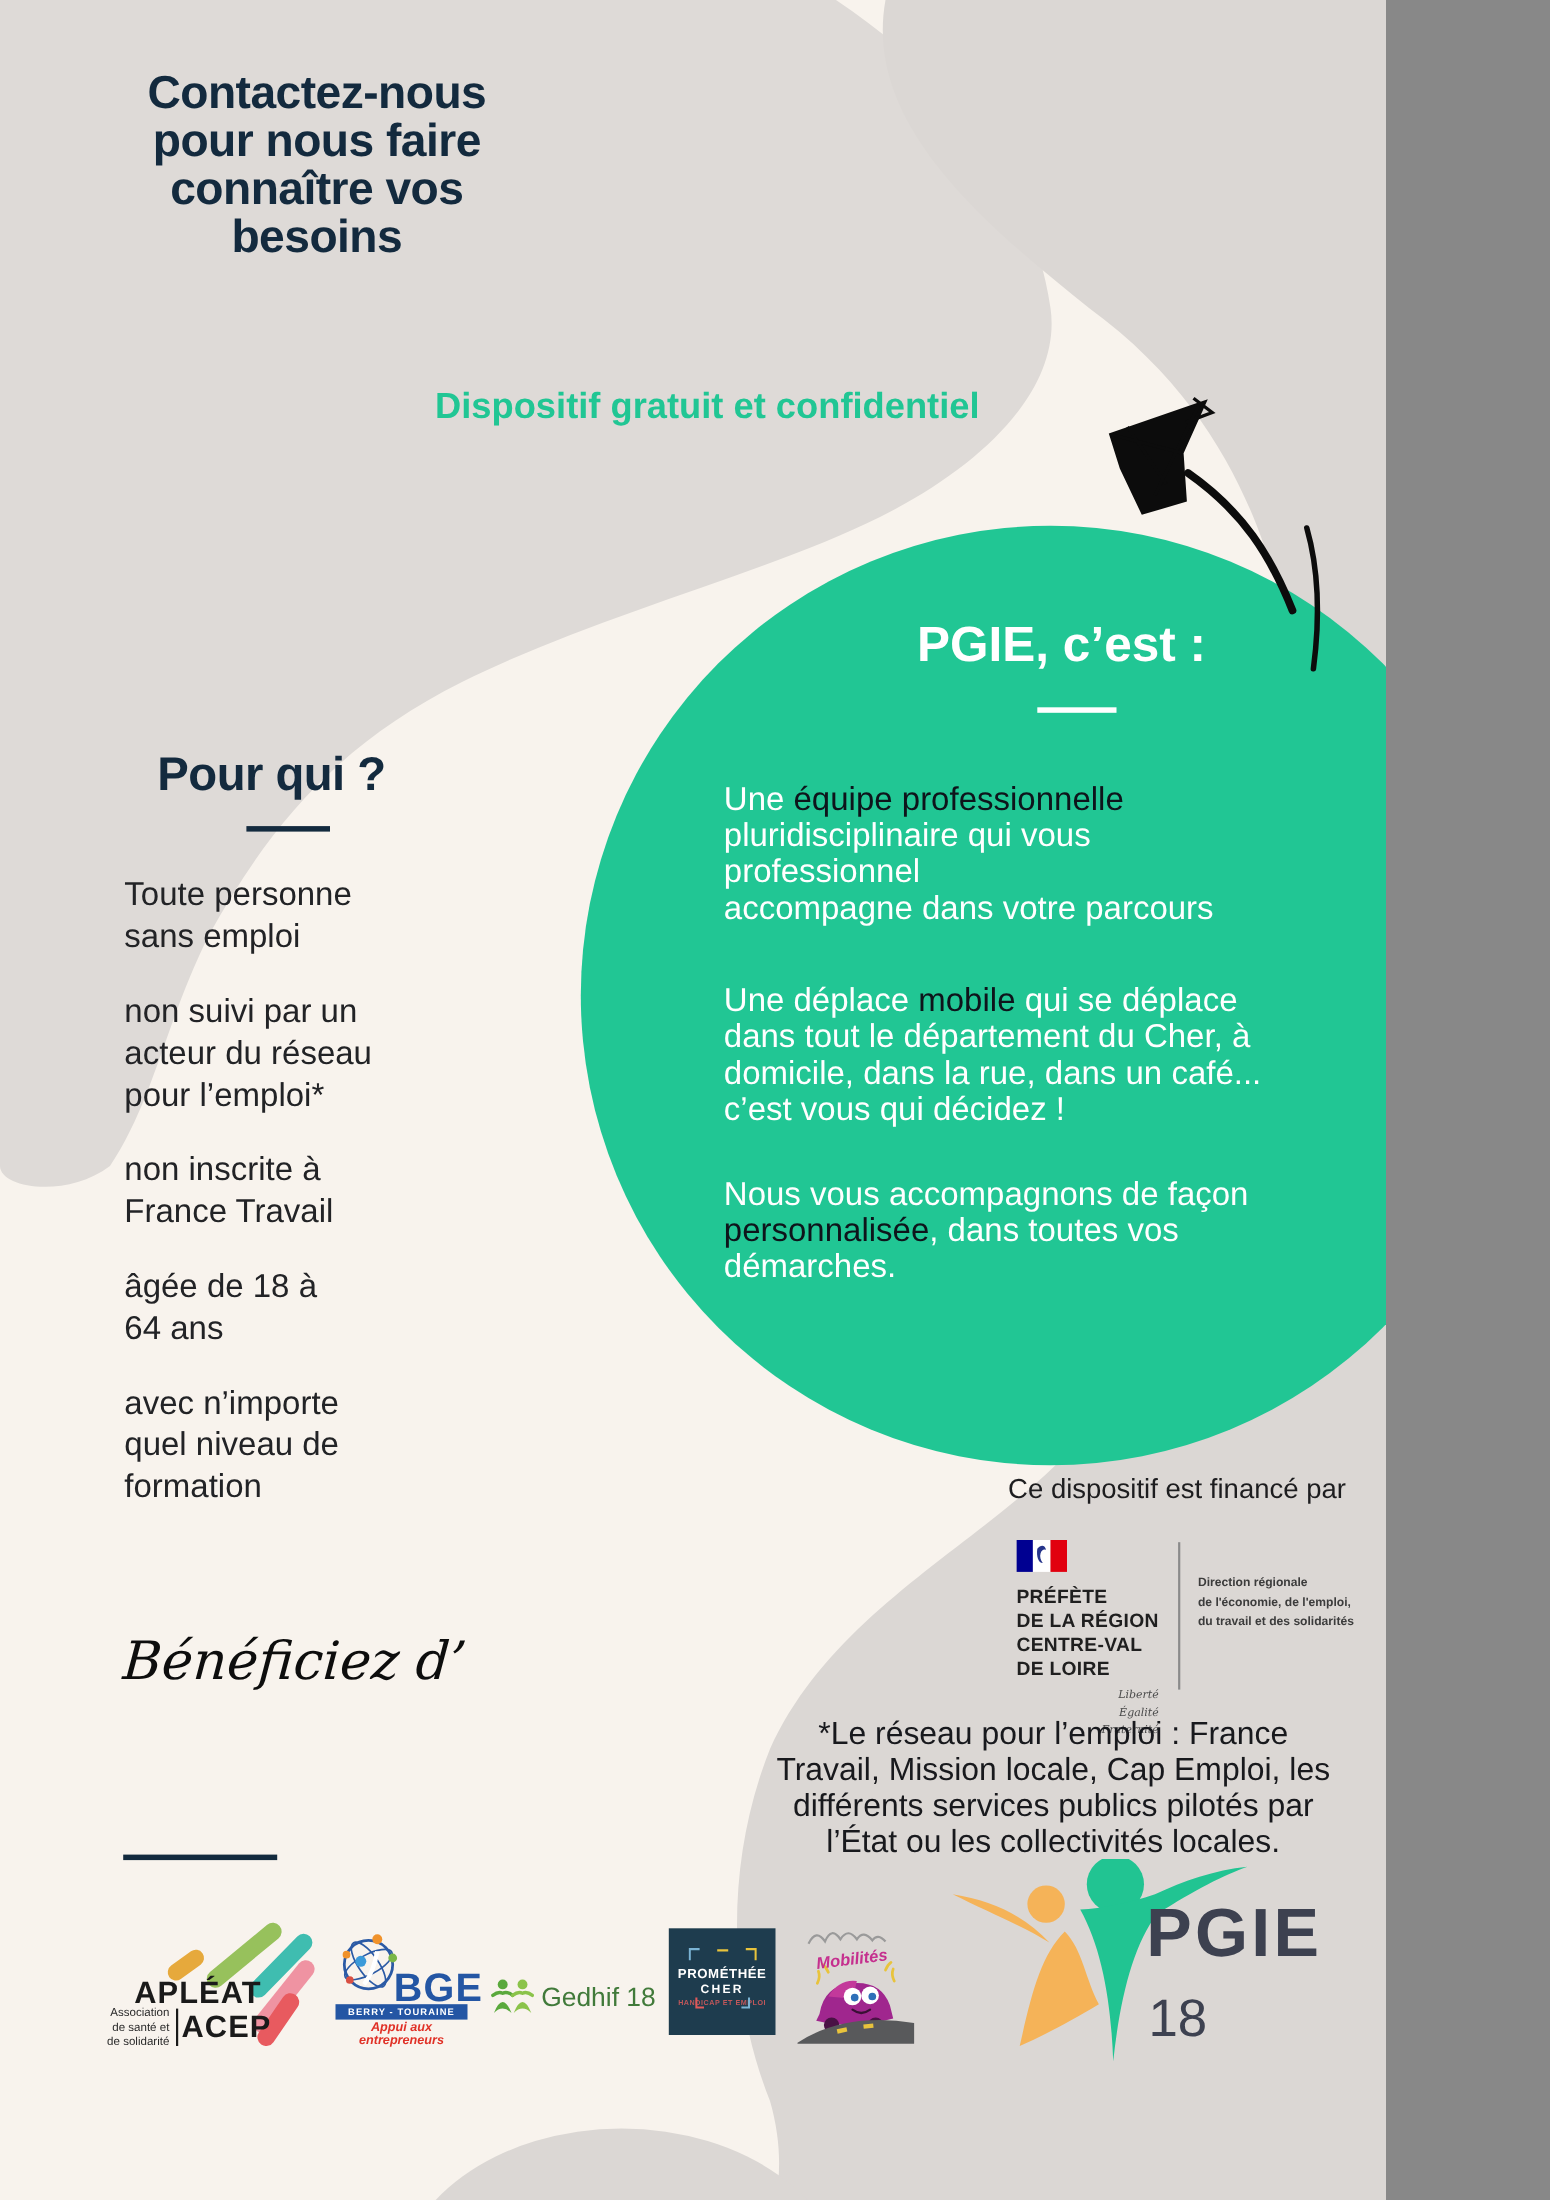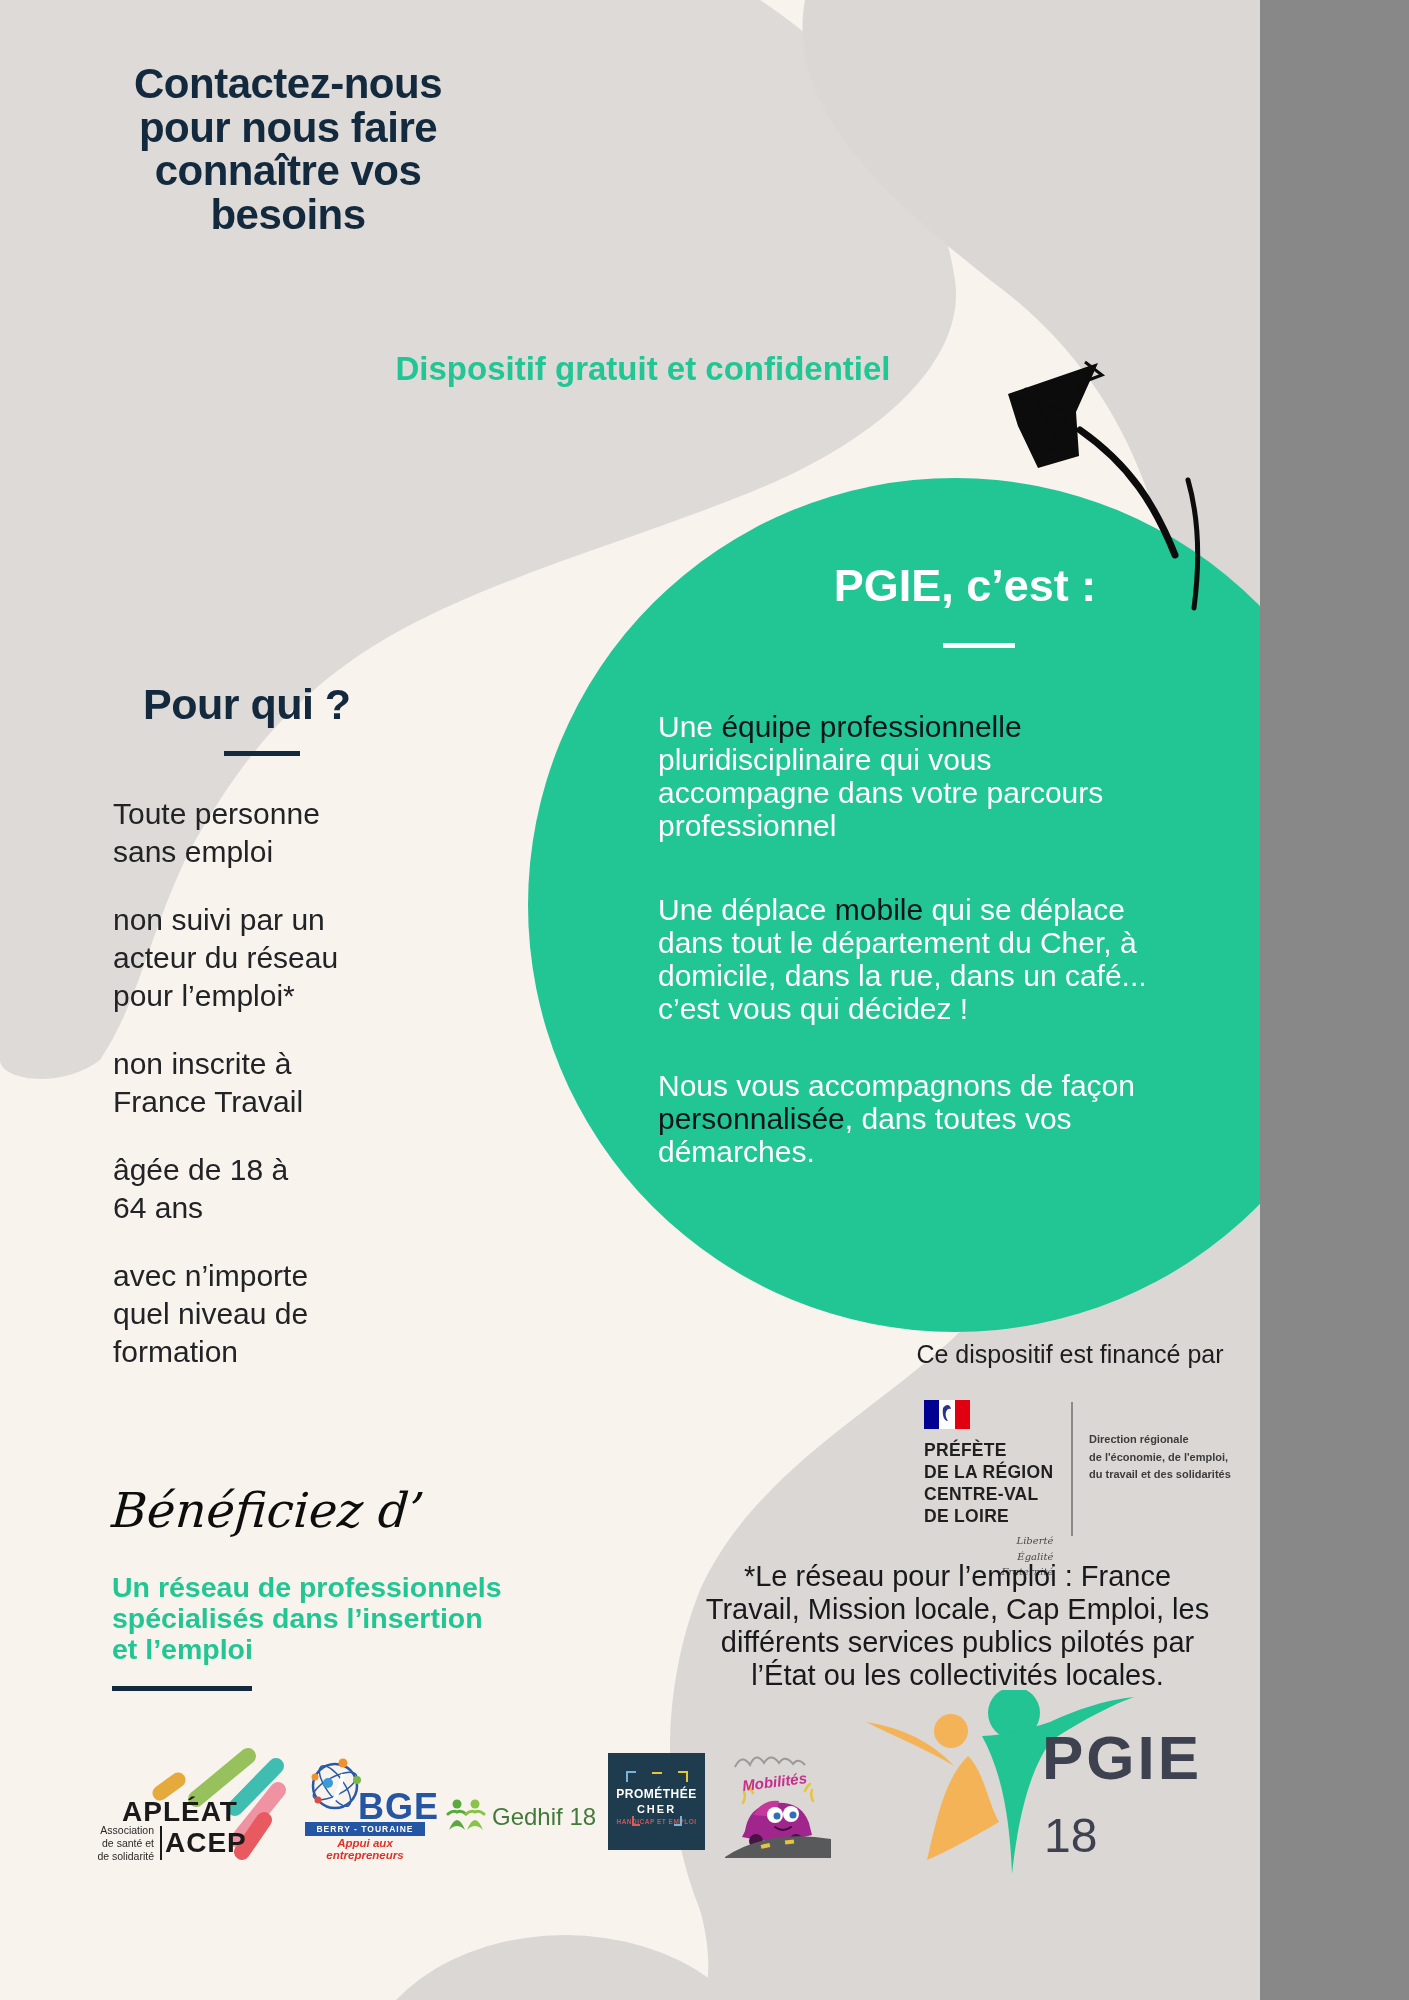--- a/index.html
+++ b/index.html
@@ -74,22 +74,22 @@
     <path fill="none" stroke="#0c0c0c" stroke-width="7" stroke-linecap="round" d="M100,90 C150,125 175,165 195,215"></path>
     <path fill="none" stroke="#0c0c0c" stroke-width="5" stroke-linecap="round" d="M208,140 C218,175 221,215 214,268"></path>
   </svg>
 
   <div class="abs c-head" style="left:740px;top:560px;">PGIE, c’est :</div>
   <div class="abs bar-w" style="left:943px;top:643px;width:72px;"></div>
 
   <div class="abs c-par" style="left:658px;top:710px;">
     <div><span>Une </span><span class="dk">équipe professionnelle</span></div>
     <div><span>pluridisciplinaire qui vous</span></div>
+    <div><span>professionnel</span></div>
     <div><span>accompagne dans votre parcours</span></div>
-    <div><span>professionnel</span></div>
   </div>
 
   <div class="abs c-par" style="left:658px;top:893px;">
     <div><span>Une déplace </span><span class="dk">mobile</span><span> qui se déplace</span></div>
     <div><span>dans tout le département du Cher, à</span></div>
     <div><span>domicile, dans la rue, dans un café...</span></div>
     <div><span>c’est vous qui décidez !</span></div>
   </div>
 
   <div class="abs c-par" style="left:658px;top:1069px;">
@@ -155,25 +155,20 @@
   </div>
 
   <div class="abs note" style="left:635px;top:1560px;">
     <div>*Le réseau pour l’emploi : France</div>
     <div>Travail, Mission locale, Cap Emploi, les</div>
     <div>différents services publics pilotés par</div>
     <div>l’État ou les collectivités locales.</div>
   </div>
 
   <div class="abs script" style="left:112px;top:1482px;">Bénéficiez d’</div>
-  <div class="abs benefit" style="left:112px;top:1572px;">
-    <div>Un réseau de professionnels</div>
-    <div>spécialisés dans l’insertion</div>
-    <div>et l’emploi</div>
-  </div>
   <div class="abs bar" style="left:112px;top:1686px;width:140px;"></div>
 
   <div>
     <svg class="abs" style="left:145px;top:1745px;" width="150" height="115" viewBox="0 0 150 115">
       <line x1="15" y1="48" x2="33" y2="35" stroke="#e6a93c" stroke-width="15" stroke-linecap="round"></line>
       <line x1="51" y1="54" x2="103" y2="11" stroke="#97c15c" stroke-width="16" stroke-linecap="round"></line>
       <line x1="90" y1="63" x2="131" y2="21" stroke="#3fbdb0" stroke-width="16" stroke-linecap="round"></line>
       <line x1="93" y1="95" x2="133" y2="45" stroke="#ef93a2" stroke-width="16" stroke-linecap="round"></line>
       <line x1="97" y1="107" x2="119" y2="75" stroke="#e85a5f" stroke-width="16" stroke-linecap="round"></line>
     </svg>

